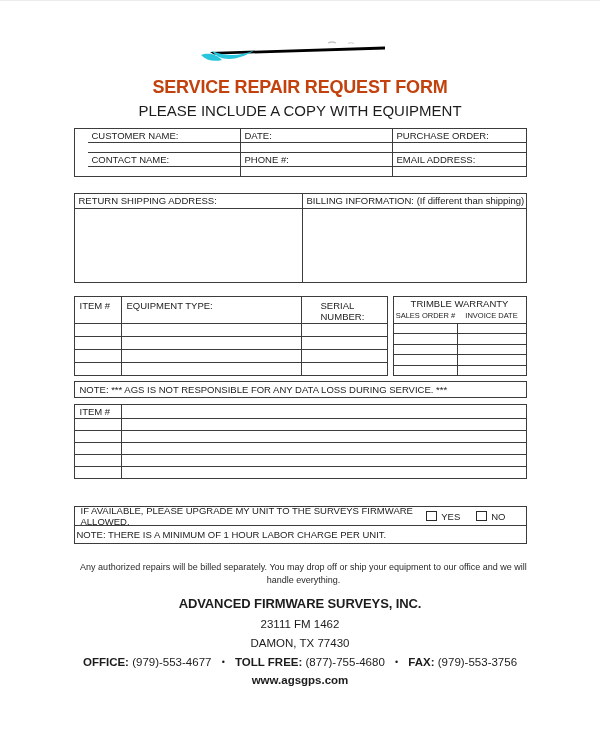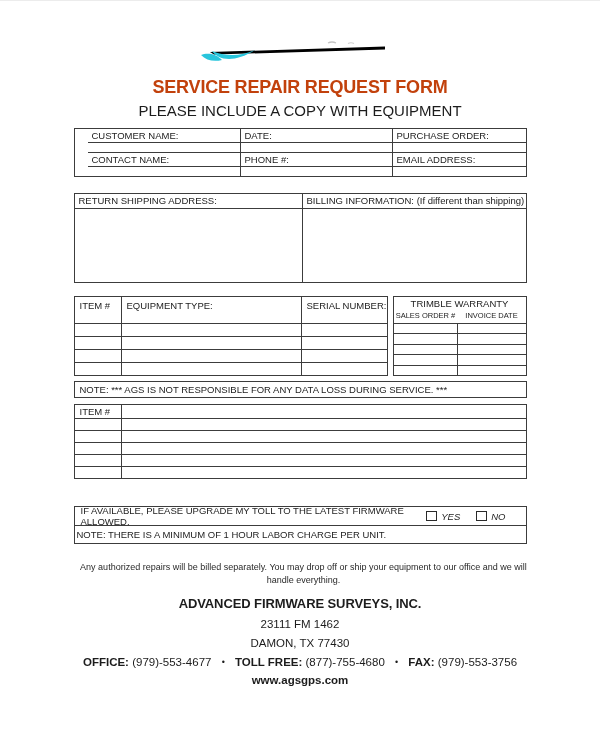--- a/index.html
+++ b/index.html
@@ -36,21 +36,21 @@
   .addr .alab{height:14px;line-height:14px;padding-left:4px;border-bottom:1px solid #3c3c3c;}
   .addr .abody{flex:1;}
 
   
   .equiprow{margin-top:13px;display:flex;}
   .equip{width:314px;box-sizing:border-box;}
   .equip .ehead{display:flex;height:26px;border-bottom:1px solid #3c3c3c;}
   .equip .ehead .lbl{padding:3px 0 0 5px;display:block;}
   .ec1{width:47px;border-right:1px solid #3c3c3c;box-sizing:border-box;}
   .ec2{width:180px;border-right:1px solid #3c3c3c;box-sizing:border-box;}
-  .ec3{flex:1;}
+  .ec3{flex:1;margin-left:14px;}
   .erow{display:flex;height:12px;border-bottom:1px solid #3c3c3c;}
   .erow:last-child{border-bottom:none;}
   .wgap{width:5px;}
   .warr{flex:1;box-sizing:border-box;}
   .whead{height:26px;border-bottom:1px solid #3c3c3c;}
   .wtitle{display:block;text-align:center;font-size:9.5px;line-height:13px;}
   .wsub{display:flex;font-size:7.5px;color:#222;line-height:11px;}
   .wsub span{display:block;text-align:center;}
   .wsub .s1{width:64px;} .wsub .s2{flex:1;}
   .wrow{display:flex;height:9.4px;border-bottom:1px solid #3c3c3c;}
@@ -67,21 +67,21 @@
   .dhead .lbl{line-height:13px;padding-left:5px;display:block;}
   .dc1{width:47px;border-right:1px solid #3c3c3c;box-sizing:border-box;}
   .dc2{flex:1;}
   .drow{display:flex;height:11px;border-bottom:1px solid #3c3c3c;}
   .drow:last-child{border-bottom:none;}
 
   
   .fw{margin-top:27px;}
   .fwrow1{display:flex;align-items:center;height:18px;border-bottom:1px solid #3c3c3c;padding:0 6px;}
   .fwrow2{height:17px;line-height:17px;padding-left:2px;font-size:9.5px;}
-  .cbgroup{display:flex;align-items:center;font-style:italic;}
+  .cbgroup{display:flex;align-items:center;}
   .cbgroup.yes{margin-left:auto;margin-right:16px;}
   .cbgroup.no{margin-right:14px;}
   .cb{width:9px;height:8px;border:1px solid #2a2a2a;margin-right:4px;background:#fff;}
   .cblab{font-size:9.5px;}
 
   
   .disclaimer{margin:17px auto 0 auto;width:460px;text-align:center;font-size:9px;
     line-height:13px;color:#2a2a2a;}
   .company{margin-top:9px;text-align:center;font-size:13px;font-weight:bold;letter-spacing:-0.1px;}
   .faddr{margin-top:7px;text-align:center;font-size:11.5px;}
@@ -247,21 +247,21 @@
           <div class="dc2"></div>
         </div>
       <div class="drow">
           <div class="dc1"></div>
           <div class="dc2"></div>
         </div>
     </div>
 
     <div class="fw bx">
       <div class="fwrow1">
-        <span class="cblab">IF AVAILABLE, PLEASE UPGRADE MY TOLL TO THE LATEST FIRMWARE ALLOWED.</span>
+        <span class="cblab">IF AVAILABLE, PLEASE UPGRADE MY UNIT TO THE SURVEYS FIRMWARE ALLOWED.</span>
         <div class="cbgroup yes">
           <span class="cb"></span>
           <span class="cblab">YES</span>
         </div>
         <div class="cbgroup no">
           <span class="cb"></span>
           <span class="cblab">NO</span>
         </div>
       </div>
       <div class="fwrow2">NOTE: THERE IS A MINIMUM OF 1 HOUR LABOR CHARGE PER UNIT.</div>

